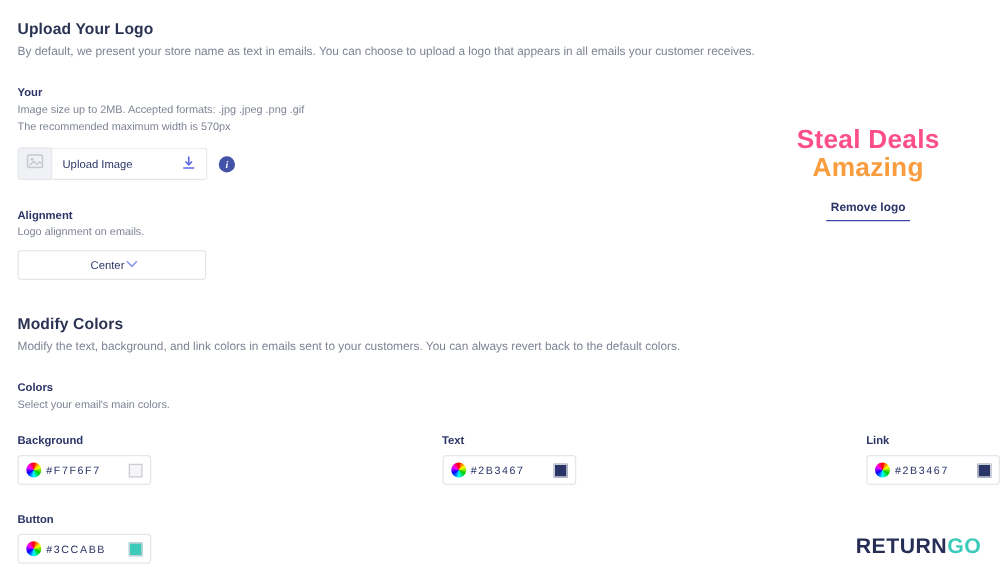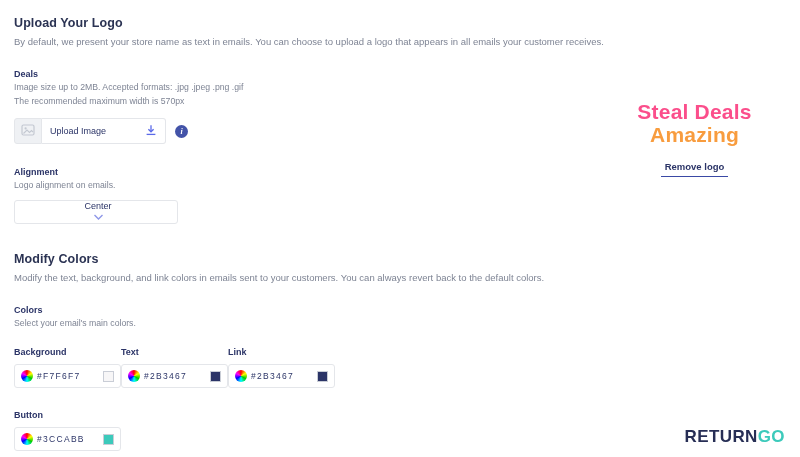--- a/index.html
+++ b/index.html
@@ -33,28 +33,28 @@
   }
   .upload-input span { font-size:9px; color:#2B3467; }
   .info-dot {
     width:13px; height:13px; border-radius:50%; background:#4353a8; color:#fff;
     font-size:8px; font-weight:bold; display:flex; align-items:center; justify-content:center;
     margin-left:9px; cursor:pointer; font-family:"Liberation Serif", serif; font-style:italic;
   }
 
   
   .select-box {
-    margin-top:9px; width:164px; height:24px; border:1px solid #e4e6ea; border-radius:3px;
-    display:flex; align-items:center; justify-content:space-between; padding:0 9px 0 13px;
-    cursor:pointer; background:#fff;flex-direction:column;
+    margin-top:9px; width:151px; height:24px; border:1px solid #e4e6ea; border-radius:3px;
+    display:flex; align-items:center; justify-content:center; padding:0 9px 0 13px;
+    cursor:pointer; background:#fff;
   }
   .select-box span { font-size:9px; color:#2B3467; }
 
   
-  .color-grid { display:flex; margin-top:18px; }
+  .color-grid { display:flex; margin-top:18px;justify-content:space-between; }
   .color-field { width:107px; }
   .color-input {
     margin-top:7px; height:24px; border:1px solid #e4e6ea; border-radius:3px; background:#fff;
     display:flex; align-items:center; padding:0 6px; cursor:pointer;
   }
   .wheel {
     width:12px; height:12px; border-radius:50%; flex:0 0 12px;
     background:conic-gradient(#f00,#ff0,#0c0,#0ff,#00f,#f0f,#f00);
   }
   .hex { font-size:8.5px; color:#2B3467; letter-spacing:1.3px; margin-left:4px; flex:1; }
@@ -79,21 +79,21 @@
 </style>
 </head>
 <body>
 
 <div class="page">
 
   <div>
     <div class="section-title">Upload Your Logo</div>
     <div class="section-desc">By default, we present your store name as text in emails. You can choose to upload a logo that appears in all emails your customer receives.</div>
 
-    <div class="field-label mt22">Deals</div>
+    <div class="field-label mt22">Your</div>
     <div class="field-help">Image size up to 2MB. Accepted formats: .jpg .jpeg .png .gif</div>
     <div class="field-help">The recommended maximum width is 570px</div>
 
     <div class="upload-row">
       <div class="thumb-box">
         <span>
           <svg width="14" height="12" viewBox="0 0 14 12" fill="none">
             <rect x="1" y="1" width="12" height="10" rx="1.5" stroke="#c3c8d1" stroke-width="1.2"></rect>
             <circle cx="4.6" cy="4.4" r="1.1" fill="#c3c8d1"></circle>
             <path d="M2.5 9.5 L6 6 L8.5 8.5 L10.5 6.5 L12 8" stroke="#c3c8d1" stroke-width="1.1" fill="none"></path>

